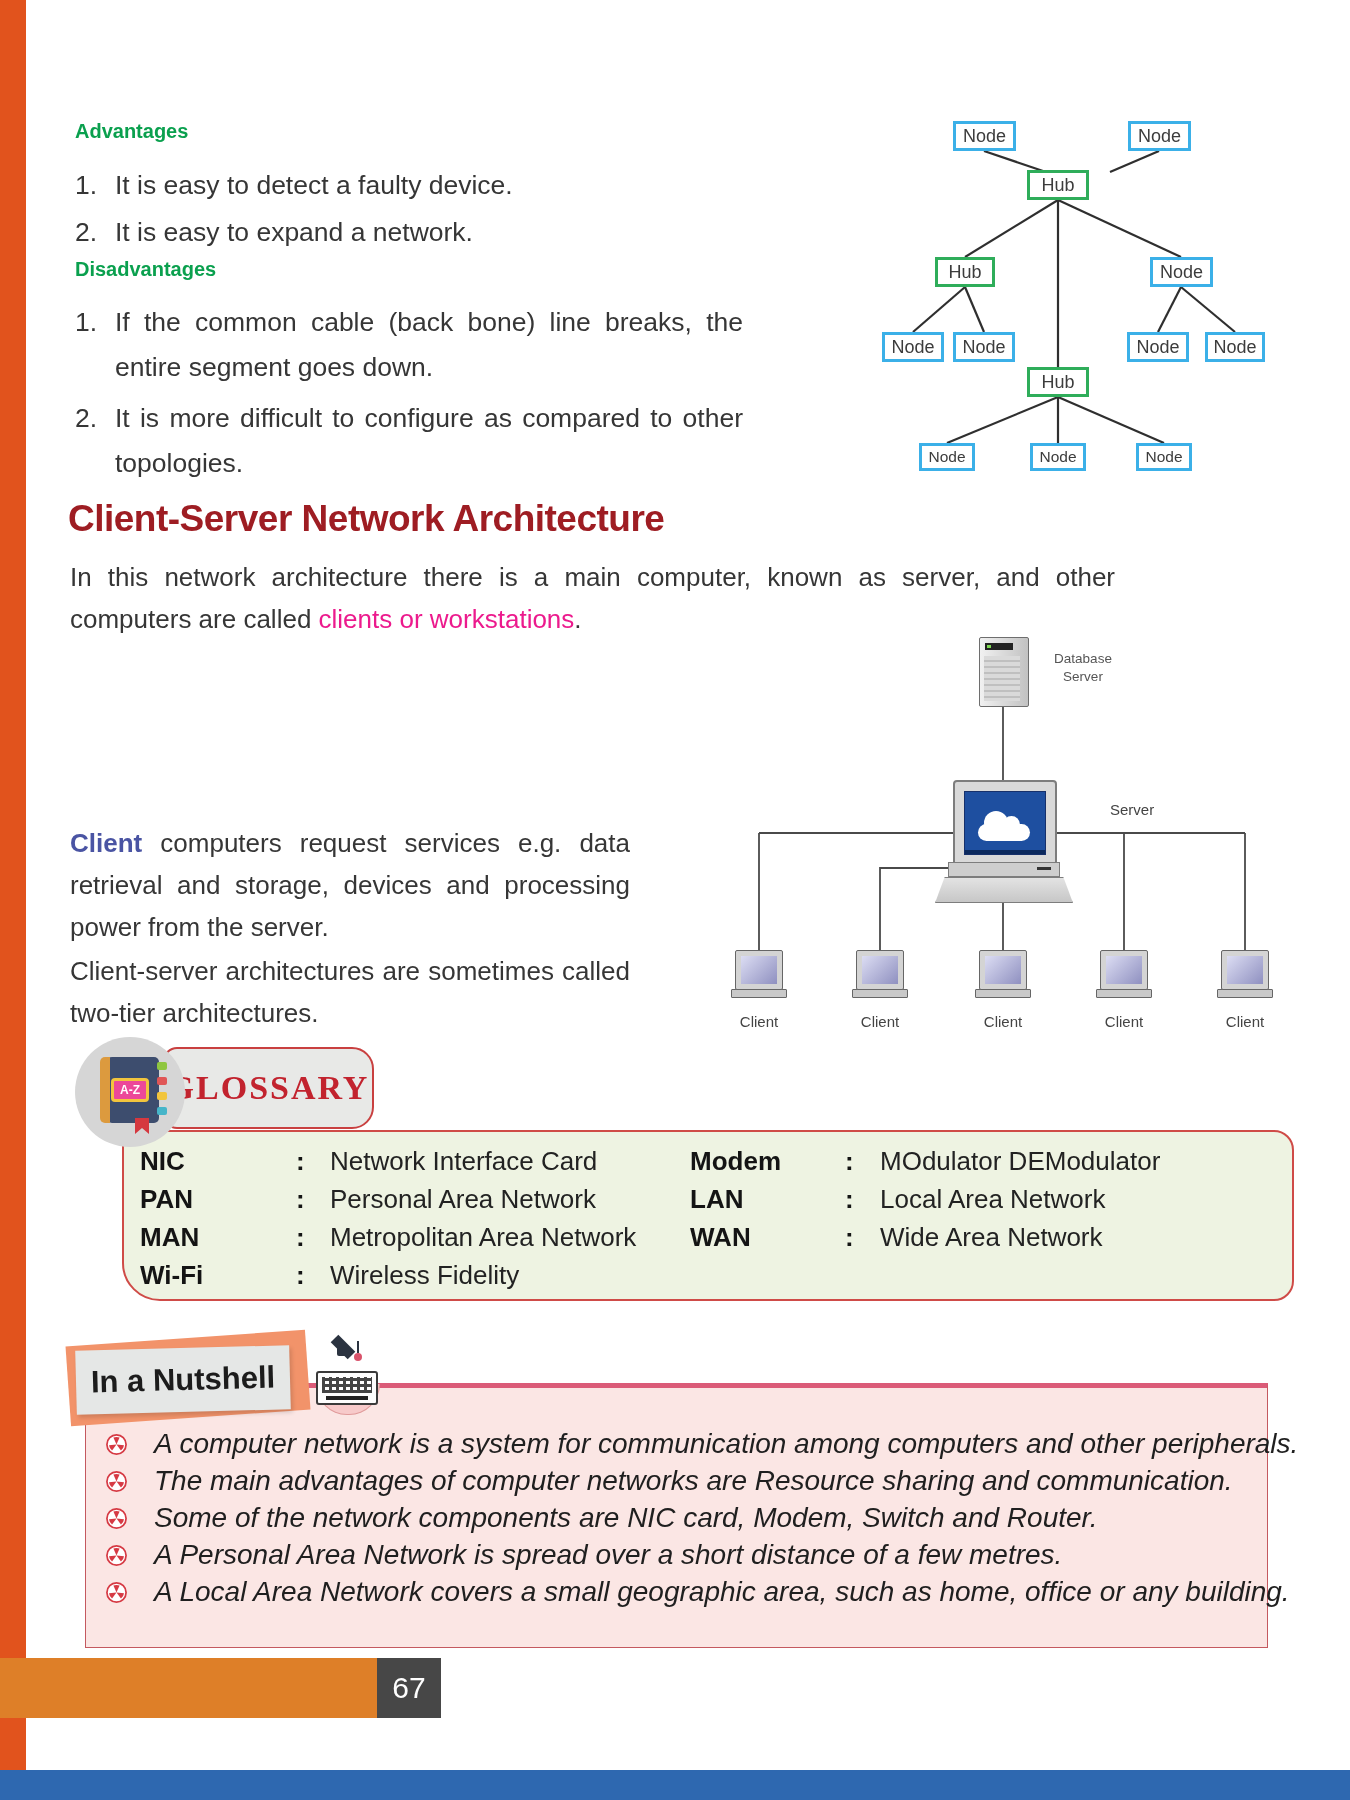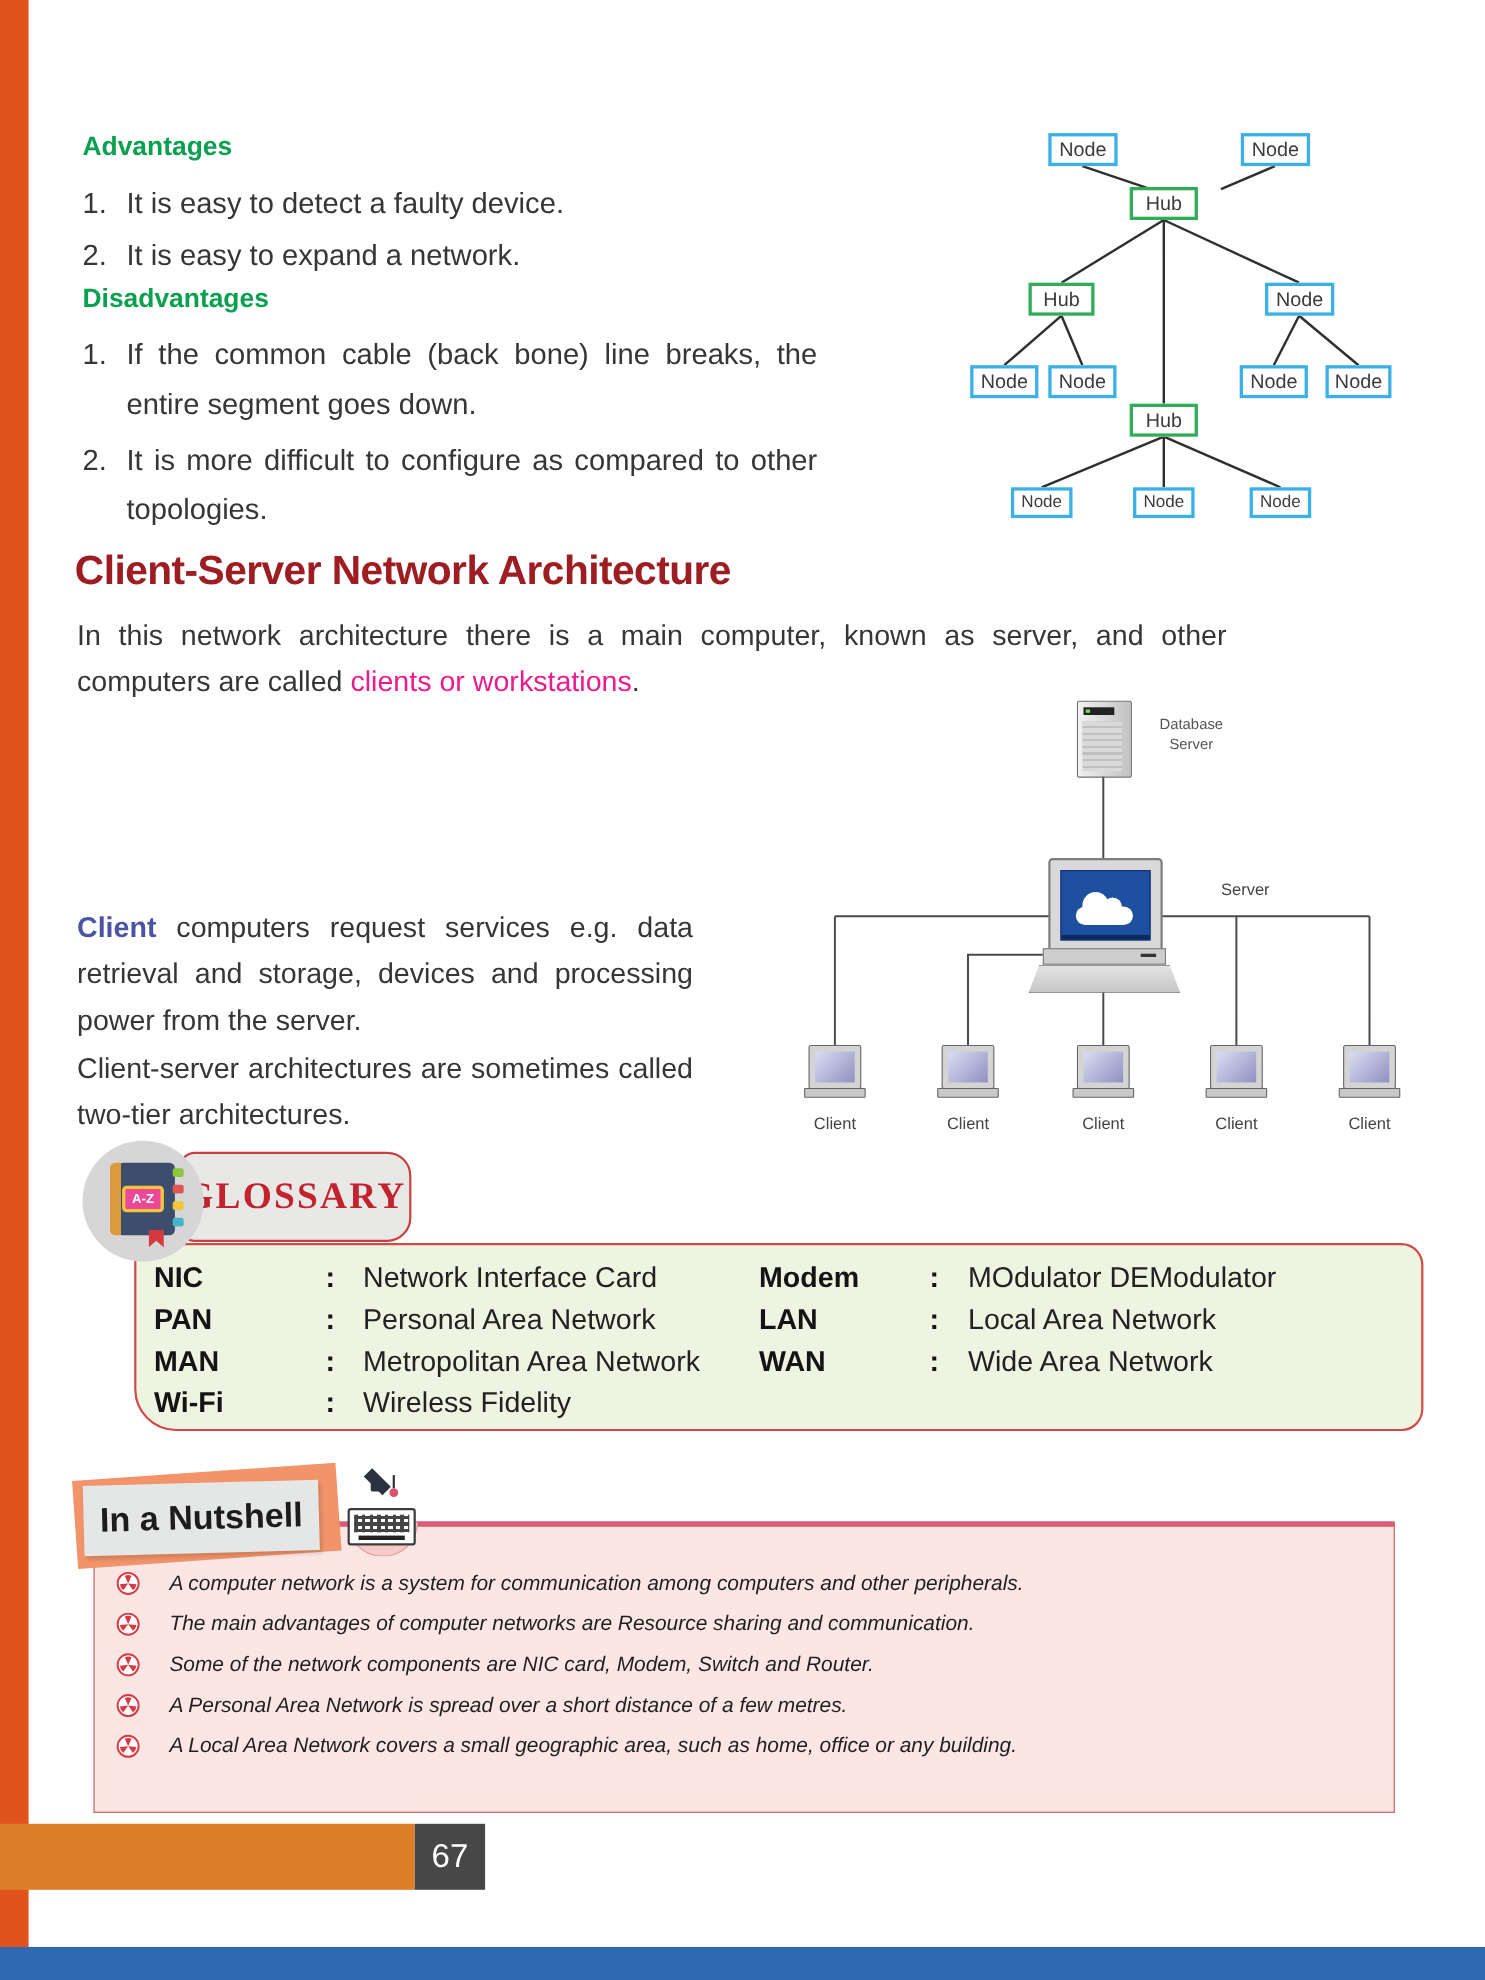--- a/index.html
+++ b/index.html
@@ -3,21 +3,21 @@
 <meta charset="utf-8">
 <style>
   html,body{margin:0;padding:0;background:#888;}
   .page{position:relative;width:1350px;height:1800px;background:#ffffff;margin:0 auto;
         font-family:"Liberation Sans",sans-serif;overflow:hidden;}
   .abs{position:absolute;}
   
   .left-strip{left:0;top:0;width:26px;height:1772px;background:#e1531d;}
   .bottom-strip{left:0;top:1770px;width:1350px;height:30px;background:#2e68b0;}
   
-  .green-head{font-size:24px;font-weight:bold;color:#0aa04e;}
+  .green-head{font-size:20px;font-weight:bold;color:#0aa04e;}
   .list-item{display:flex;font-size:26.5px;color:#363636;line-height:45px;}
   .list-item .num{width:40px;flex:none;}
   .list-item .li-text{text-align:justify;}
   .sec-heading{font-size:37px;font-weight:800;color:#9e1d23;letter-spacing:-0.5px;}
   .body-par{font-size:26px;color:#363636;line-height:42px;text-align:justify;}
   .term{font-weight:bold;color:#4a54a3;}
   .hl-magenta{color:#ec1a8d;}
   
   .tbox{position:absolute;background:#fff;border:3px solid #3bb0e8;display:flex;align-items:center;
         justify-content:center;font-size:18px;color:#3c3c3c;box-sizing:border-box;}
@@ -65,21 +65,21 @@
   .gl-colon{position:absolute;font-size:26px;font-weight:bold;color:#141414;}
   .gl-def{position:absolute;font-size:26px;color:#222;}
   
   .nut-orange{left:68px;top:1338px;width:240px;height:80px;background:#f2936a;transform:rotate(-4deg);}
   .nut-plate{left:76px;top:1348px;width:214px;height:64px;background:#e5e7e6;transform:rotate(-1.5deg);
           display:flex;align-items:center;justify-content:center;box-shadow:2px 3px 4px rgba(0,0,0,0.15);}
   .nut-title{font-size:31px;font-weight:800;color:#1c1c1c;}
   .pink-box{left:85px;top:1383px;width:1183px;height:265px;background:#fbe6e4;
           border:1.5px solid #c4595f;border-top:5px solid #db5b78;box-sizing:border-box;}
   .bullet-row{position:absolute;display:flex;align-items:center;}
-  .bullet-text{font-size:19px;font-style:italic;color:#1f1f1f;margin-left:26px;white-space:nowrap;}
+  .bullet-text{font-size:28px;font-style:italic;color:#1f1f1f;margin-left:26px;white-space:nowrap;}
   
   .nut-icon{left:315px;top:1333px;width:66px;height:82px;z-index:4;}
   .nut-semi{position:absolute;left:1px;bottom:0;width:62px;height:30px;background:#f7caca;
           border:1px solid #e09a9a;border-radius:0 0 31px 31px;border-top:none;}
   .nut-kb{position:absolute;left:1px;top:38px;width:58px;height:30px;background:#fdfdfd;border:2px solid #3a3a3a;border-radius:3px;}
   .nut-keys{position:absolute;inset:4px 4px 10px 4px;
           background-image:repeating-linear-gradient(90deg,#444 0 3px,transparent 3px 7px),
                            repeating-linear-gradient(0deg,#444 0 3px,transparent 3px 6px);}
   .nut-space{position:absolute;left:8px;right:8px;bottom:3px;height:4px;background:#222;}
   .cap-board{position:absolute;left:16px;top:2px;width:24px;height:24px;background:#2b3340;transform:rotate(45deg) scaleY(0.45);}

